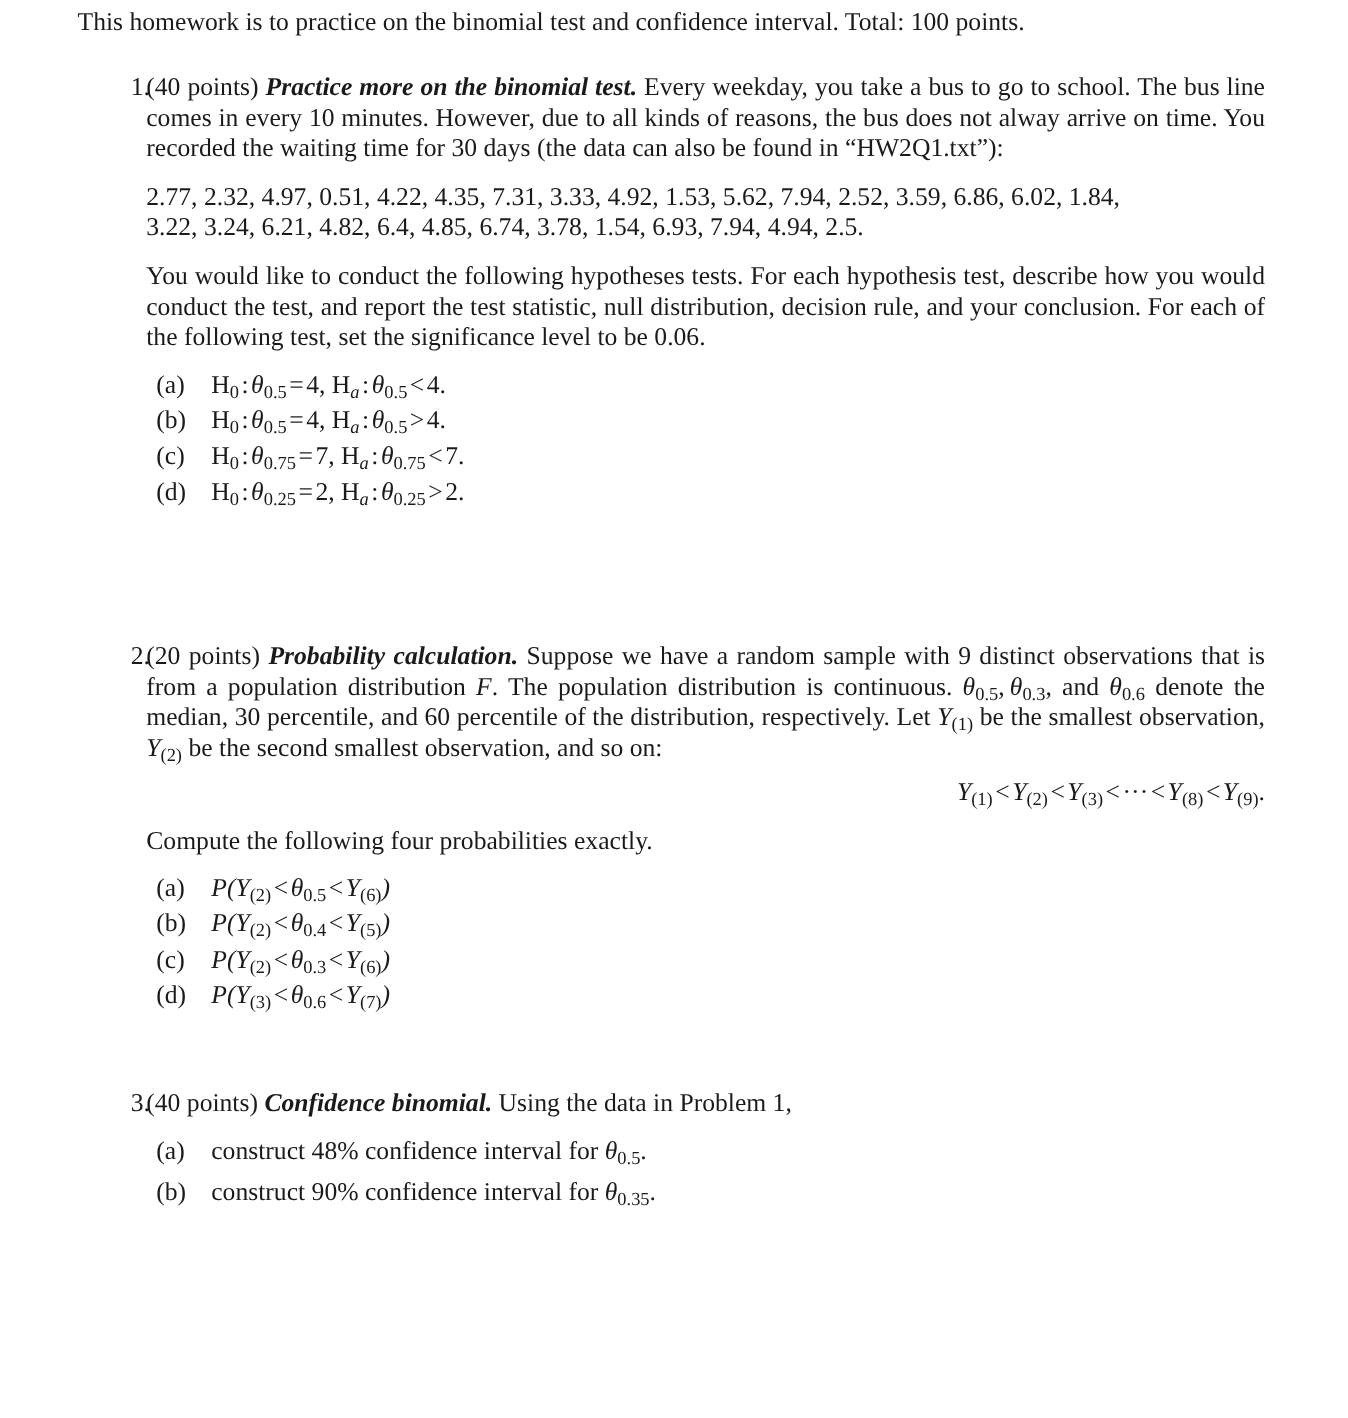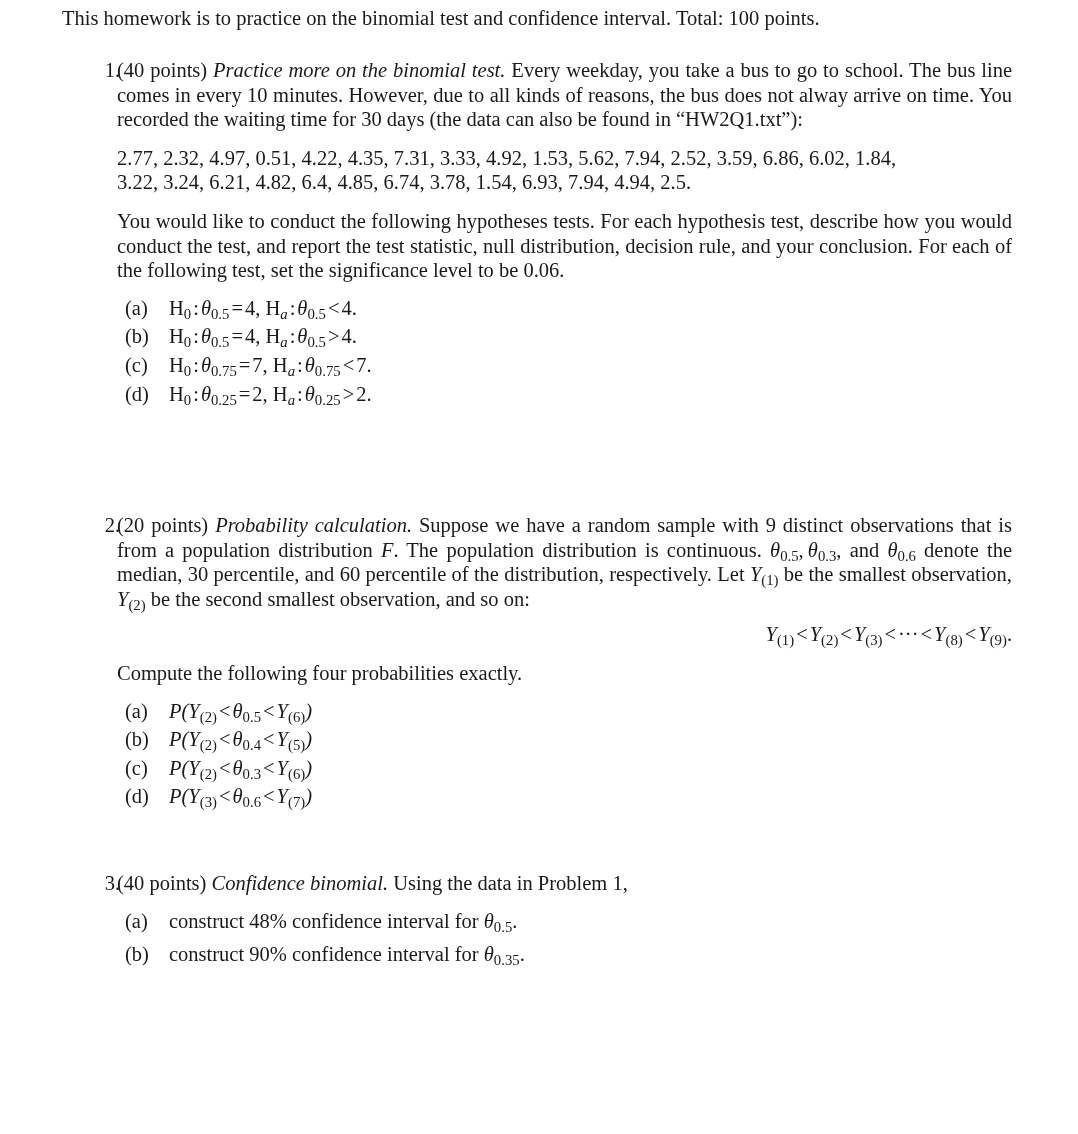--- a/index.html
+++ b/index.html
@@ -49,21 +49,21 @@
     margin-left: 55px;
     text-align: justify;
     text-justify: inter-word;
   }
   .prob-body p {
     margin: 0;
   }
   .gap-para {
     margin-top: 14px !important;
   }
-  .it { font-style: italic; }
+  .it { font-style: italic; font-weight: bold; }
 
   
   .sublist {
     margin: 13px 0 0 0;
     padding: 0;
     list-style: none;
   }
   .sublist li {
     position: relative;
     padding-left: 52px;

